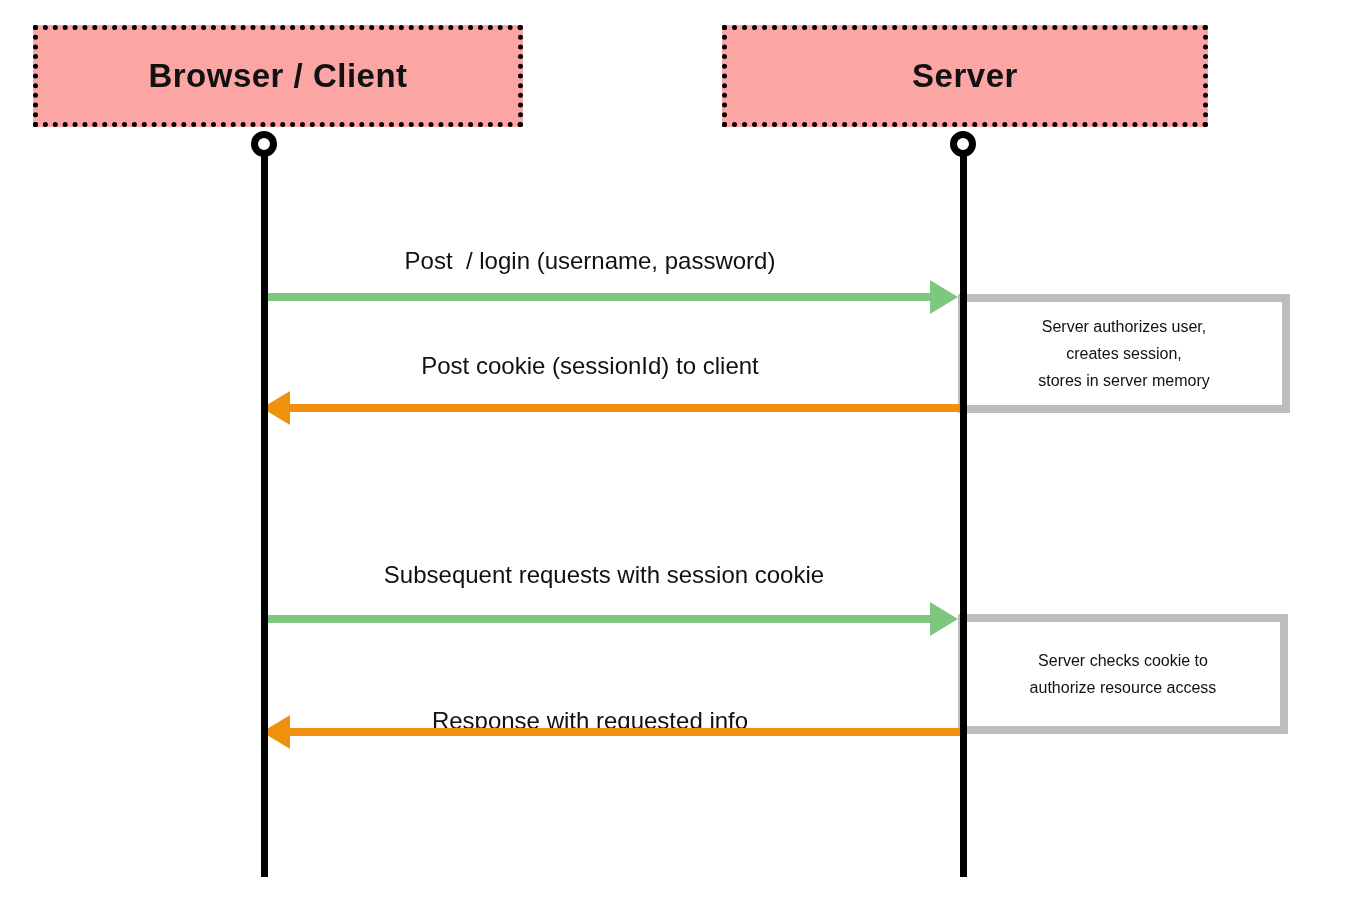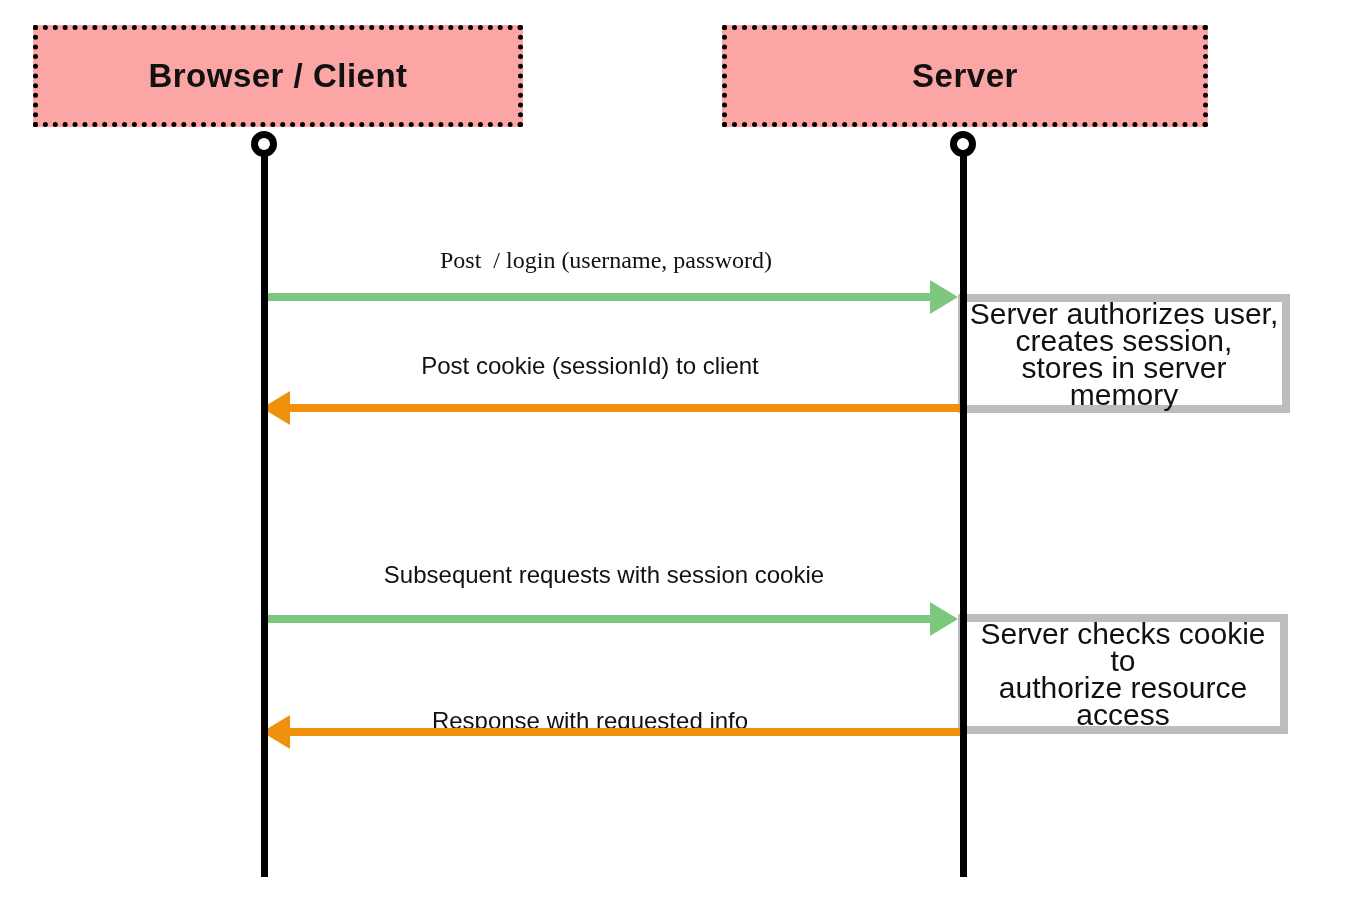--- a/index.html
+++ b/index.html
@@ -34,21 +34,21 @@
     background:#000;
     z-index:4;
   }
   .note{
     position:absolute;
     box-sizing:border-box;
     background:#fff;
     border:8px solid #bdbdbd;
     display:flex;align-items:center;justify-content:center;
     text-align:center;
-    font-size:30px;line-height:27px;
+    font-size:16px;line-height:27px;
     white-space:pre-line;
     z-index:1;
   }
   .msg-label{
     position:absolute;
     font-size:24px;
     text-align:center;
     white-space:pre;
     z-index:3;
   }
@@ -90,21 +90,21 @@
     <span>Server authorizes user,
 creates session,
 stores in server memory</span>
   </div>
   <div class="note" style="left:958px;top:614px;width:330px;height:120px;">
     <span>Server checks cookie to
 authorize resource access</span>
   </div>
 
   <div style="--c: #7dc87e;">
-    <div class="msg-label" style="left:280px;top:247px;width:652px;font-family:Liberation Serif, serif;">Post  / login (username, password)</div>
+    <div class="msg-label" style="left:264px;top:247px;width:652px;">Post  / login (username, password)</div>
     <div class="shaft" style="left:264px;top:293px;width:668px;"></div>
     <div class="head right" style="left:930px;top:280px;"></div>
   </div>
 
   <div style="--c: #f0910e;">
     <div class="msg-label" style="left:264px;top:352px;width:652px;">Post cookie (sessionId) to client</div>
     <div class="shaft" style="left:290px;top:404px;width:673px;"></div>
     <div class="head left" style="left:262px;top:391px;"></div>
   </div>
 

